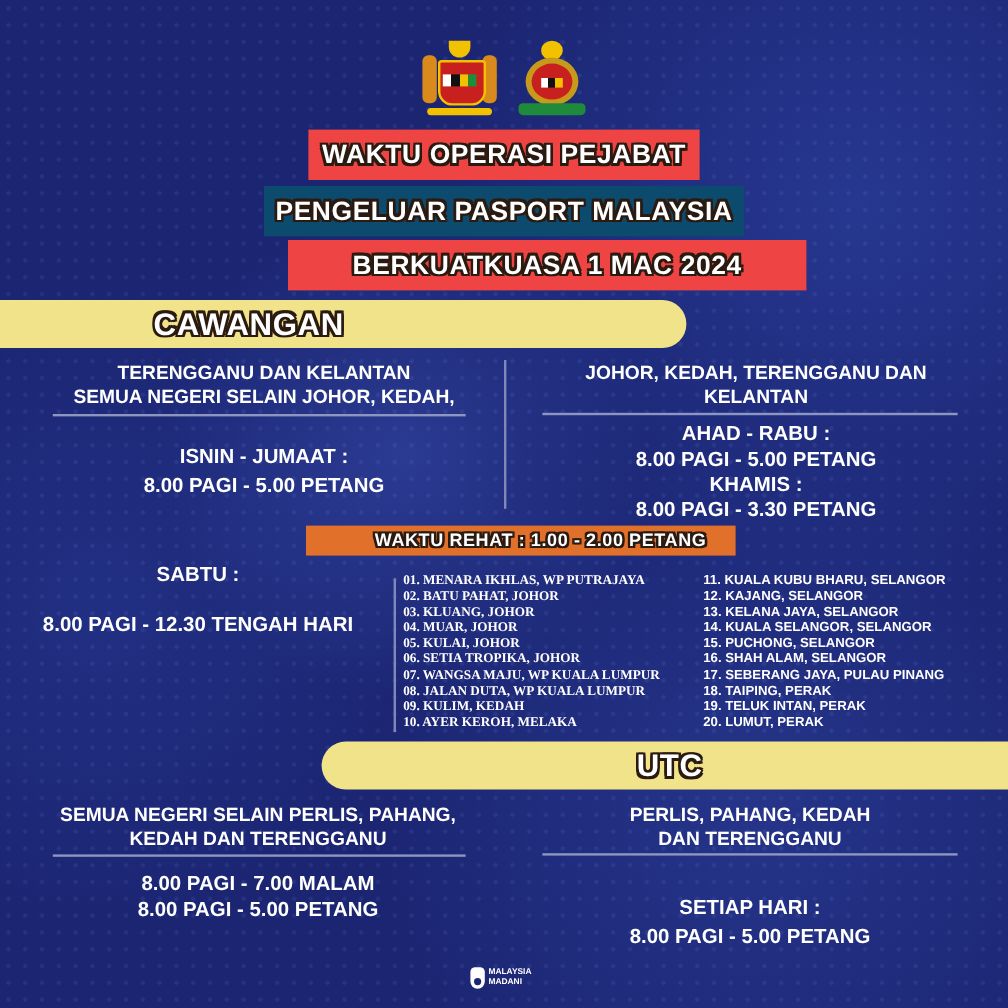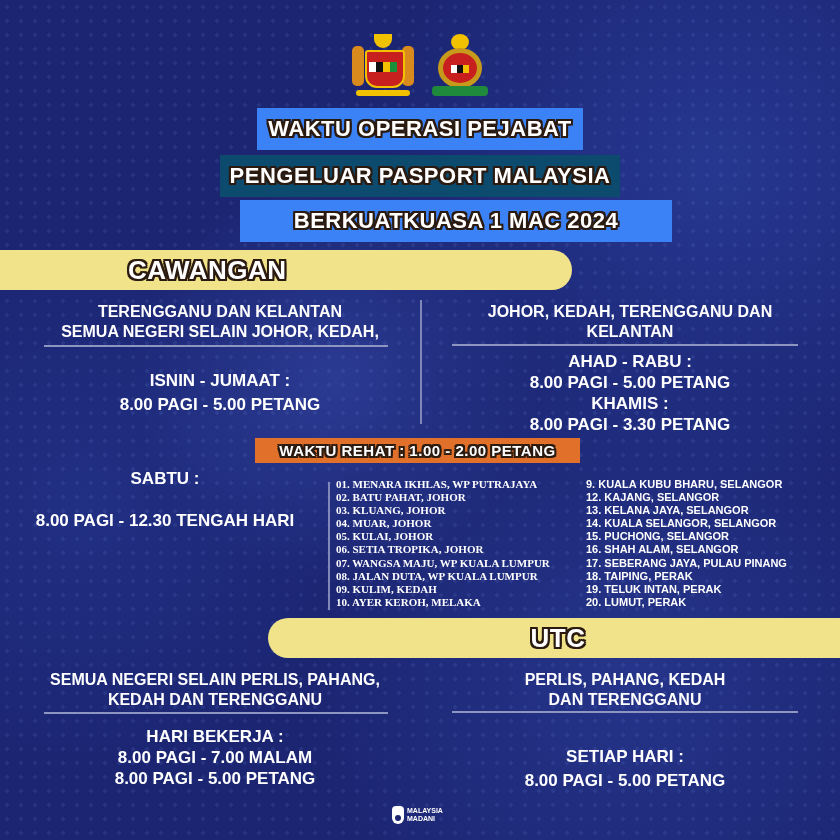--- a/index.html
+++ b/index.html
@@ -26,38 +26,38 @@
   .crest .shield{position:absolute;left:13px;top:16px;width:36px;height:34px;background:#c8201e;border:2px solid #f2c200;border-radius:3px 3px 12px 12px;}
   .crest .stripe{position:absolute;left:17px;top:28px;width:28px;height:10px;background:linear-gradient(90deg,#fff 0 25%,#111 25% 50%,#f2c200 50% 75%,#1c8f3b 75%);}
   .crest .tiger{position:absolute;top:12px;width:12px;height:40px;background:#d98a1c;border-radius:5px;}
   .crest .ribbon{position:absolute;left:4px;bottom:4px;width:54px;height:6px;background:#f2c200;border-radius:3px;}
   .emblem{width:56px;height:66px;position:relative;}
   .emblem .star{position:absolute;left:19px;top:0;width:18px;height:16px;border-radius:50%;background:#f2c200;}
   .emblem .ring{position:absolute;left:6px;top:14px;width:44px;height:40px;border-radius:50%;border:5px solid #c79a1b;box-sizing:border-box;background:#c8201e;}
   .emblem .ring:after{content:"";position:absolute;left:8px;top:12px;width:18px;height:8px;background:linear-gradient(90deg,#fff 0 33%,#111 33% 66%,#f2c200 66%);}
   .emblem .banner{position:absolute;left:0;bottom:4px;width:56px;height:10px;background:#1f8a3b;border-radius:4px;}
 
-  .title-orange{background:#3b82f6;}
+  .title-orange{background:#ef4444;}
   .title-yellow{background:#0c4a6e;}
   .t1{left:257px;top:108px;width:326px;height:42px;display:flex;align-items:center;justify-content:center;font-size:22px;}
   .t2{left:220px;top:155px;width:400px;height:42px;display:flex;align-items:center;justify-content:center;font-size:22px;}
   .t3{left:240px;top:200px;width:432px;height:42px;display:flex;align-items:center;justify-content:center;font-size:22px;}
 
   .band-cawangan{left:-20px;top:250px;width:592px;height:40px;background:#f0e38a;border-radius:0 22px 22px 0;}
   .band-cawangan span{position:absolute;left:148px;top:5px;font-size:26px;}
   .band-utc{left:268px;top:618px;width:600px;height:40px;background:#f0e38a;border-radius:22px 0 0 22px;}
   .band-utc span{position:absolute;left:0;width:580px;text-align:center;top:5px;font-size:26px;}
 
   .center{text-align:center;font-weight:bold;}
   .hdr{font-size:16px;line-height:20px;}
   .big{font-size:17px;line-height:21px;}
   .hr{height:2px;background:#8d96c0;}
   .vline{width:2px;background:#7f88b8;}
 
-  .rehat{left:255px;top:438px;width:325px;height:25px;background:#e0702a;display:flex;align-items:center;justify-content:center;font-size:15px;}
+  .rehat{left:255px;top:438px;width:325px;height:25px;background:#e0702a;display:flex;align-items:center;justify-content:center;font-size:15px;padding-left:33px;}
 
   .list{font-size:11px;line-height:13.1px;font-weight:bold;}
   .list div{white-space:nowrap;}
   .madani{left:392px;top:806px;display:flex;align-items:center;gap:3px;}
   .madani .hand{width:12px;height:18px;background:#fff;border-radius:4px 4px 6px 6px;position:relative;}
   .madani .hand:after{content:"";position:absolute;left:3px;bottom:3px;width:6px;height:6px;border-radius:50%;background:#1b2572;}
   .madani .txt{font-size:7px;line-height:8px;font-weight:bold;}
 </style>
 </head>
 <body>
@@ -127,21 +127,21 @@
   <div>03. KLUANG, JOHOR</div>
   <div>04. MUAR, JOHOR</div>
   <div>05. KULAI, JOHOR</div>
   <div>06. SETIA TROPIKA, JOHOR</div>
   <div>07. WANGSA MAJU, WP KUALA LUMPUR</div>
   <div>08. JALAN DUTA, WP KUALA LUMPUR</div>
   <div>09. KULIM, KEDAH</div>
   <div>10. AYER KEROH, MELAKA</div>
 </div>
 <div class="abs list" style="left:586px;top:478px;">
-  <div>9. KUALA KUBU BHARU, SELANGOR</div>
+  <div>11. KUALA KUBU BHARU, SELANGOR</div>
   <div>12. KAJANG, SELANGOR</div>
   <div>13. KELANA JAYA, SELANGOR</div>
   <div>14. KUALA SELANGOR, SELANGOR</div>
   <div>15. PUCHONG, SELANGOR</div>
   <div>16. SHAH ALAM,  SELANGOR</div>
   <div>17. SEBERANG JAYA, PULAU PINANG</div>
   <div>18. TAIPING, PERAK</div>
   <div>19. TELUK INTAN, PERAK</div>
   <div>20. LUMUT, PERAK</div>
 </div>
@@ -149,21 +149,20 @@
 <div class="abs band-utc">
   <span class="outline-text">UTC</span>
 </div>
 
 <div class="abs center hdr" style="left:20px;top:670px;width:390px;">
   <div>SEMUA NEGERI SELAIN PERLIS, PAHANG,</div>
   <div>KEDAH DAN TERENGGANU</div>
 </div>
 <div class="abs hr" style="left:44px;top:712px;width:344px;"></div>
 <div class="abs center big" style="left:20px;top:726px;width:390px;">
-  <div>HARI BEKERJA :</div>
   <div>8.00 PAGI - 7.00 MALAM</div>
   <div>8.00 PAGI - 5.00 PETANG</div>
 </div>
 
 <div class="abs center hdr" style="left:430px;top:670px;width:390px;">
   <div>PERLIS, PAHANG, KEDAH</div>
   <div>DAN TERENGGANU</div>
 </div>
 <div class="abs hr" style="left:452px;top:711px;width:346px;"></div>
 <div class="abs center big" style="left:430px;top:718px;width:390px;margin-top:28px;">

